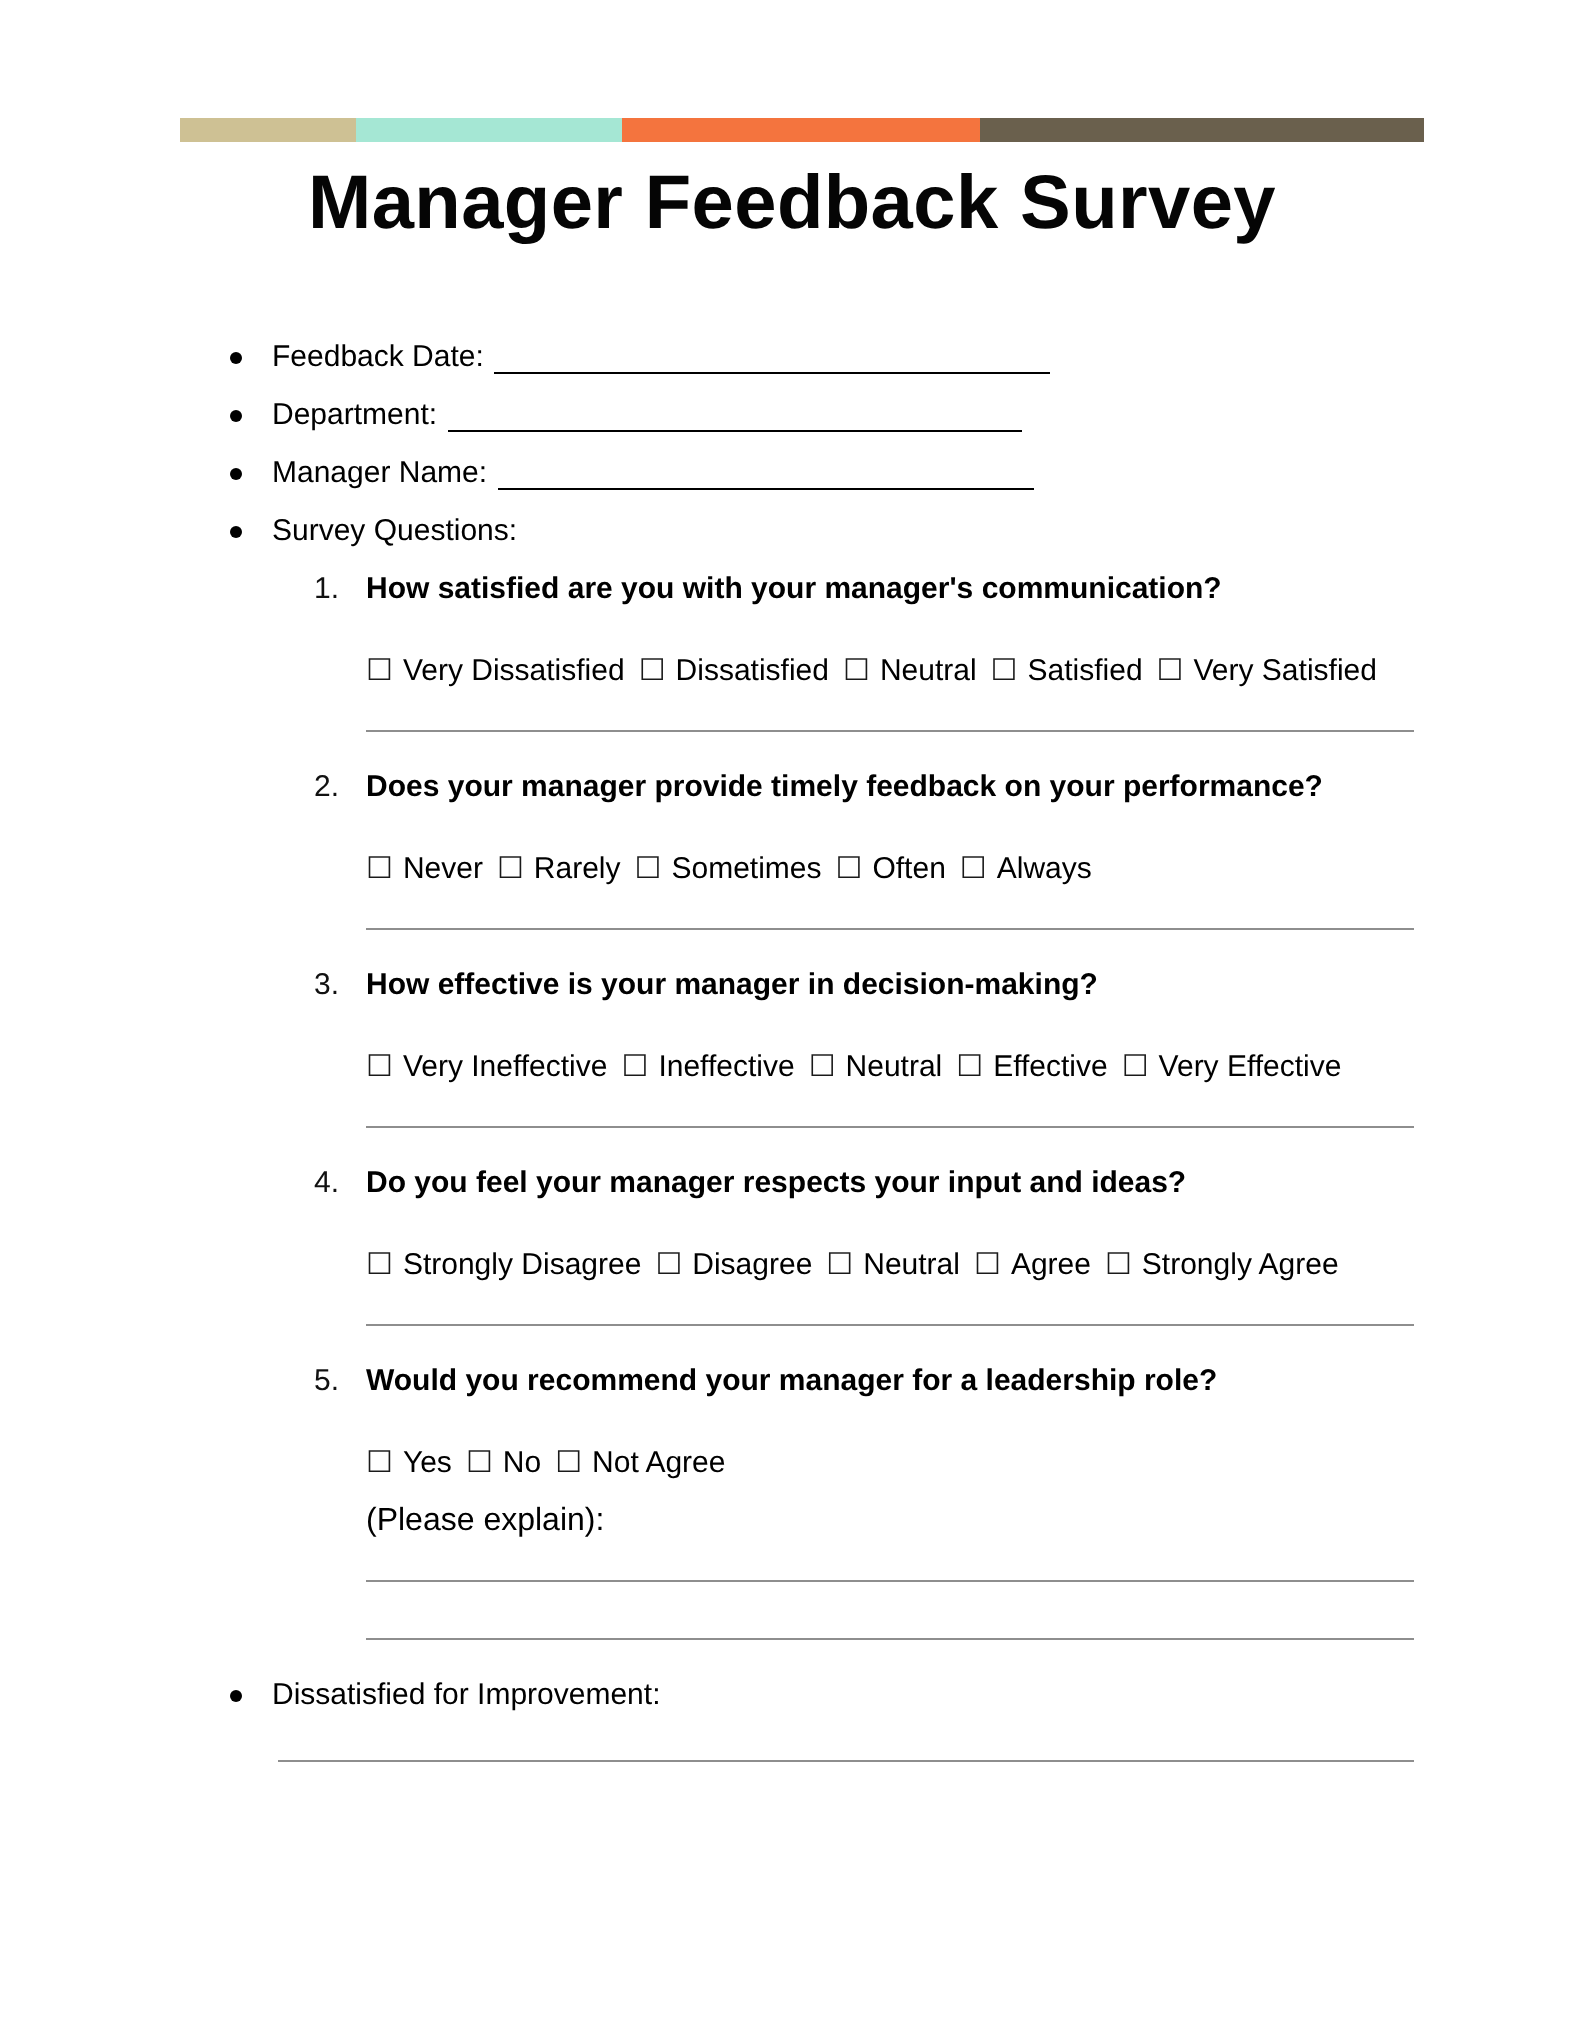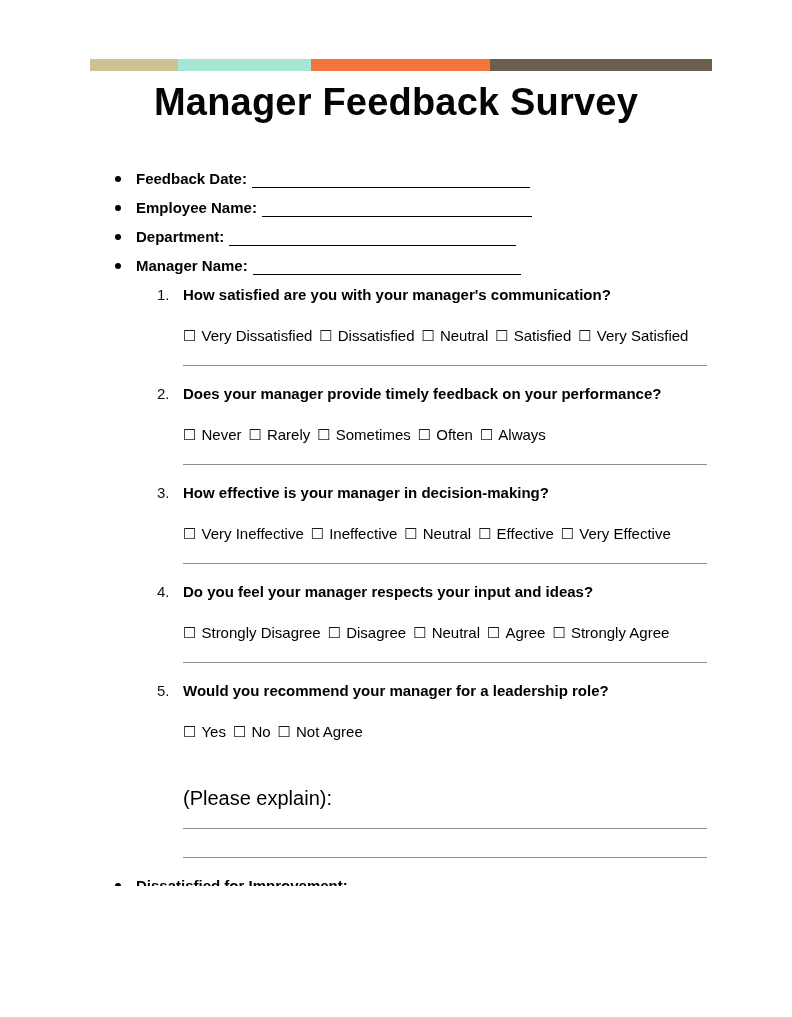--- a/index.html
+++ b/index.html
@@ -27,41 +27,41 @@
     letter-spacing:0.2px;
   }
 
   
   .fields { margin-top:40px; }
   .bullet-row { position:relative; padding-left:136px; line-height:29px; font-size:15px; }
   .bullet-row .dot {
     position:absolute; left:115px; top:12px;
     width:6px; height:6px; border-radius:50%; background:#000;
   }
-  .field-label { font-weight:700;text-align:center; }
+  .field-label { font-weight:400;text-align:center; }
   .blank {
     display:inline-block; height:15px; margin-left:5px;
     border-bottom:1.5px solid #000;
     vertical-align:-4px;
   }
   .blank.w1 { width:278px; } .blank.w2 { width:270px; }
   .blank.w3 { width:268px; } .blank.w4 { width:287px; }
 
   
   .questions { margin-top:0; }
   .q { position:relative; padding-left:183px; margin-bottom:13px; }
   .q-num {
     position:absolute; left:157px; top:0;
     line-height:29px; font-size:15px; font-weight:400; color:#111;
   }
   .q-title { line-height:29px; font-size:15px; font-weight:700; }
   .q-options { line-height:29px; font-size:15px; white-space:nowrap;margin-top:12px; }
   .option { margin-right:7px; }
   .cbox { margin-right:5px; font-size:15px; color:#1a1a1a; }
-  .q-note { line-height:29px; font-size:20px;margin-top:38px; }
+  .q-note { line-height:29px; font-size:16px; }
   .rule {
     height:0; border-top:1.4px solid #8e8e8e; width:524px; margin-top:15px;
   }
   .rule.second { margin-top:28px; }
 
   
   .suggestions { margin-top:9px; }
   .sug-line { height:0; border-top:1.4px solid #8e8e8e; margin-left:139px; width:568px; }
   .sug-line.first { margin-top:18px; }
   .sug-line.second { margin-top:28px; }
@@ -85,27 +85,27 @@
     <div class="seg4" style="background: rgb(106, 96, 77);"></div>
   </div>
 
   <h1 class="title">Manager Feedback Survey</h1>
 
   <div class="fields">
     <div class="bullet-row">
       <span class="dot"></span><span class="field-label">Feedback Date:</span><span class="blank w1"></span>
     </div>
     <div class="bullet-row">
-      <span class="dot"></span><span class="field-label">Employee Name:</span><span class="blank w2"></span>
-    </div>
-    <div class="bullet-row">
       <span class="dot"></span><span class="field-label">Department:</span><span class="blank w4"></span>
     </div>
     <div class="bullet-row">
       <span class="dot"></span><span class="field-label">Manager Name:</span><span class="blank w3"></span>
+    </div>
+    <div class="bullet-row">
+      <span class="dot"></span><span class="field-label">Survey Questions:</span>
     </div>
   </div>
 
   <div class="questions">
 
     <div class="q">
       <span class="q-num">1.</span>
       <div class="q-title">How satisfied are you with your manager's communication?</div>
       <div class="q-options"><span class="option"><span class="cbox">☐</span><span>Very Dissatisfied</span></span><span class="option"><span class="cbox">☐</span><span>Dissatisfied</span></span><span class="option"><span class="cbox">☐</span><span>Neutral</span></span><span class="option"><span class="cbox">☐</span><span>Satisfied</span></span><span class="option"><span class="cbox">☐</span><span>Very Satisfied</span></span></div>
       <div class="rule"></div>

